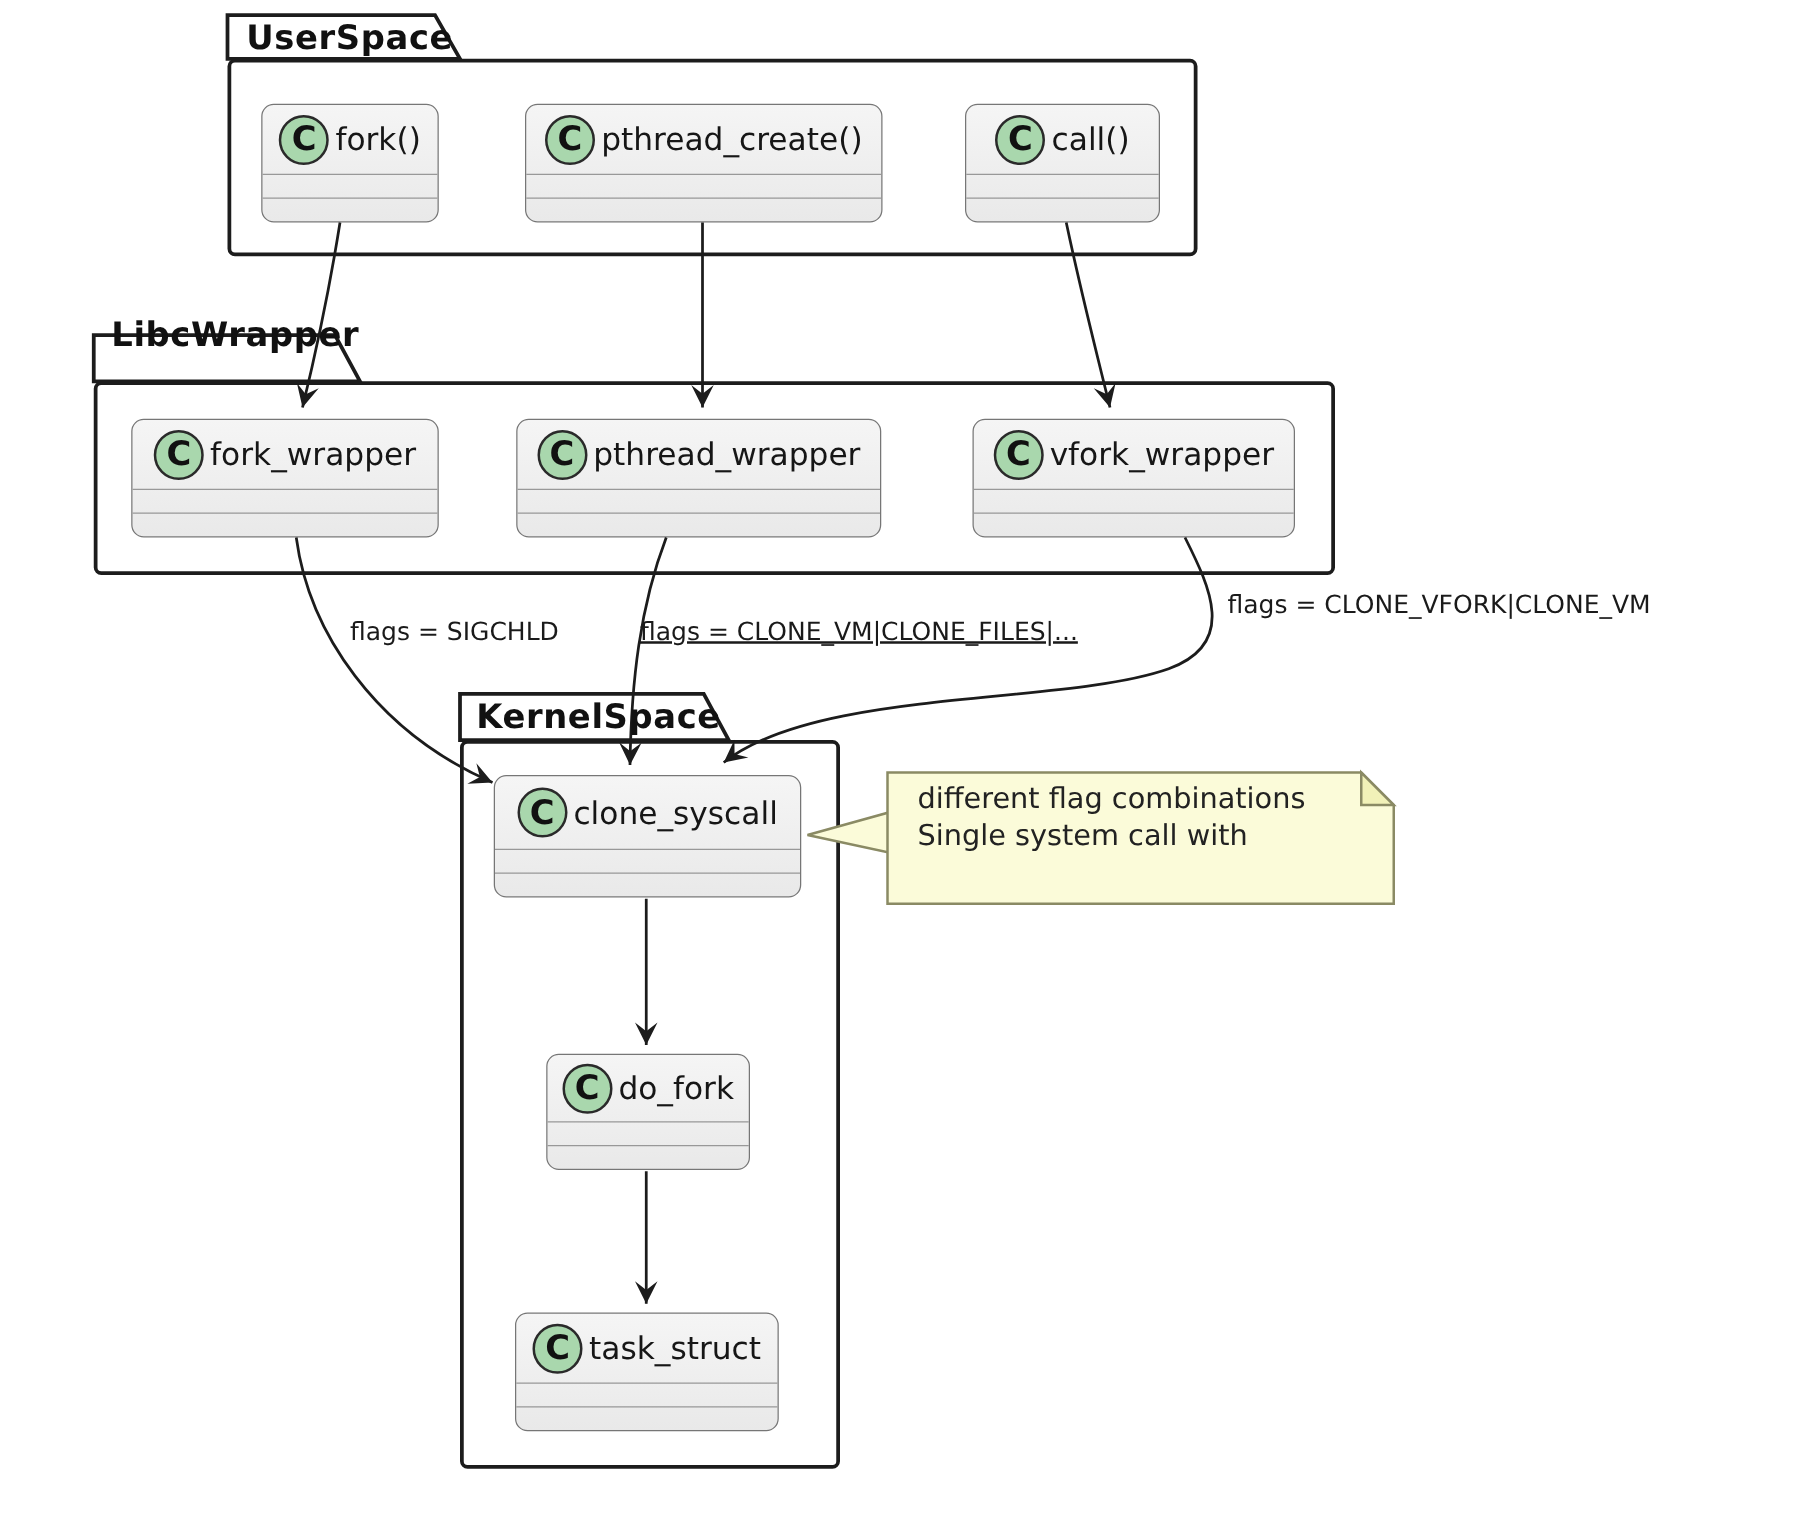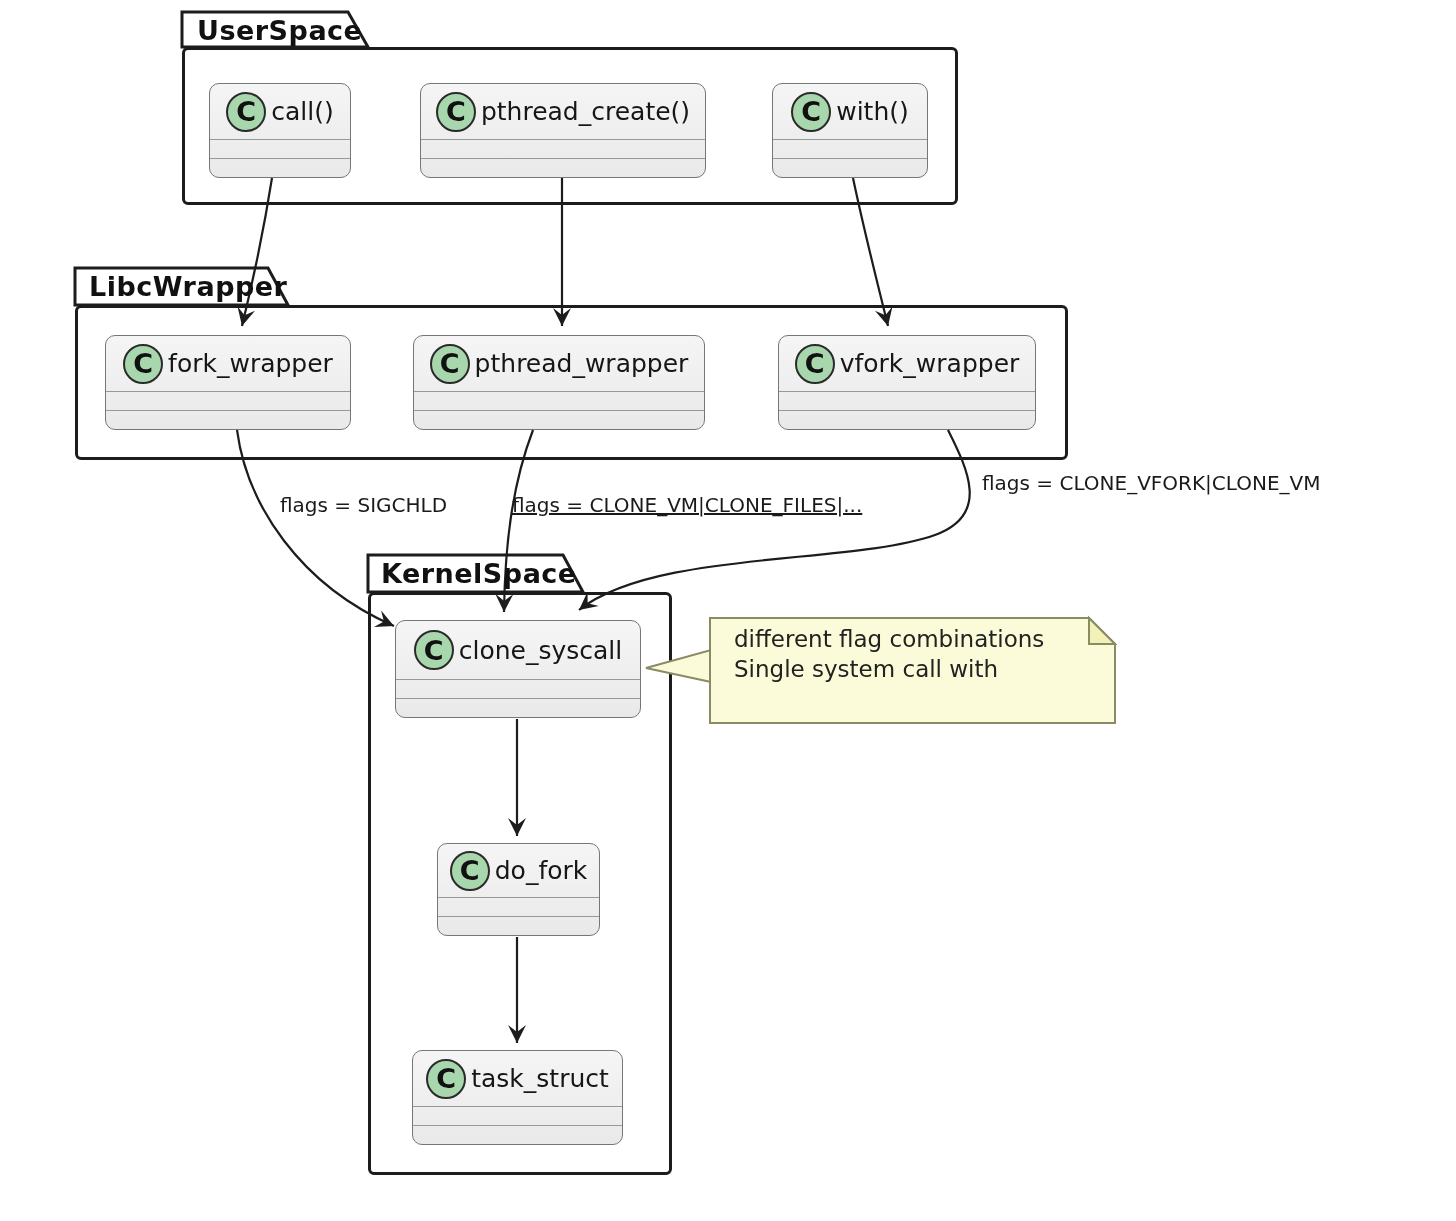--- a/index.html
+++ b/index.html
@@ -68,45 +68,45 @@
 
     <path d="M237,430 C247,505 300,585 394,626" fill="none" stroke="#1c1c1c" stroke-width="2.2" marker-end="url(#ah)"></path>
     <path d="M533,430 C512,485 505,545 504,612" fill="none" stroke="#1c1c1c" stroke-width="2.2" marker-end="url(#ah)"></path>
     <path d="M948,430 C968,470 990,515 935,535 C850,565 655,550 579,610" fill="none" stroke="#1c1c1c" stroke-width="2.2" marker-end="url(#ah)"></path>
 
     <path d="M517,719 L517,836" fill="none" stroke="#1c1c1c" stroke-width="2.2" marker-end="url(#ah)"></path>
     <path d="M517,937 L517,1043" fill="none" stroke="#1c1c1c" stroke-width="2.2" marker-end="url(#ah)"></path>
   </svg>
 
   <div class="pkg-title" style="left:197px;top:15px;">UserSpace</div>
-  <div class="pkg-title" style="left:89px;top:271px;">LibcWrapper</div>
+  <div class="pkg-title" style="left:89px;top:253px;">LibcWrapper</div>
   <div class="pkg-title" style="left:381px;top:558px;">KernelSpace</div>
 
   <div class="uml-class" style="left:209px;top:83px;width:142px;height:95px;">
     <div class="cls-title">
       <div class="cls-circle">C</div>
-      <div class="cls-name">call()</div>
+      <div class="cls-name">fork()</div>
     </div>
     <div class="cls-row"></div>
     <div class="cls-row"></div>
   </div>
 
   <div class="uml-class" style="left:420px;top:83px;width:286px;height:95px;">
     <div class="cls-title">
       <div class="cls-circle">C</div>
       <div class="cls-name">pthread_create()</div>
     </div>
     <div class="cls-row"></div>
     <div class="cls-row"></div>
   </div>
 
   <div class="uml-class" style="left:772px;top:83px;width:156px;height:95px;">
     <div class="cls-title">
       <div class="cls-circle">C</div>
-      <div class="cls-name">with()</div>
+      <div class="cls-name">call()</div>
     </div>
     <div class="cls-row"></div>
     <div class="cls-row"></div>
   </div>
 
   <div class="uml-class" style="left:105px;top:335px;width:246px;height:95px;">
     <div class="cls-title">
       <div class="cls-circle">C</div>
       <div class="cls-name">fork_wrapper</div>
     </div>

